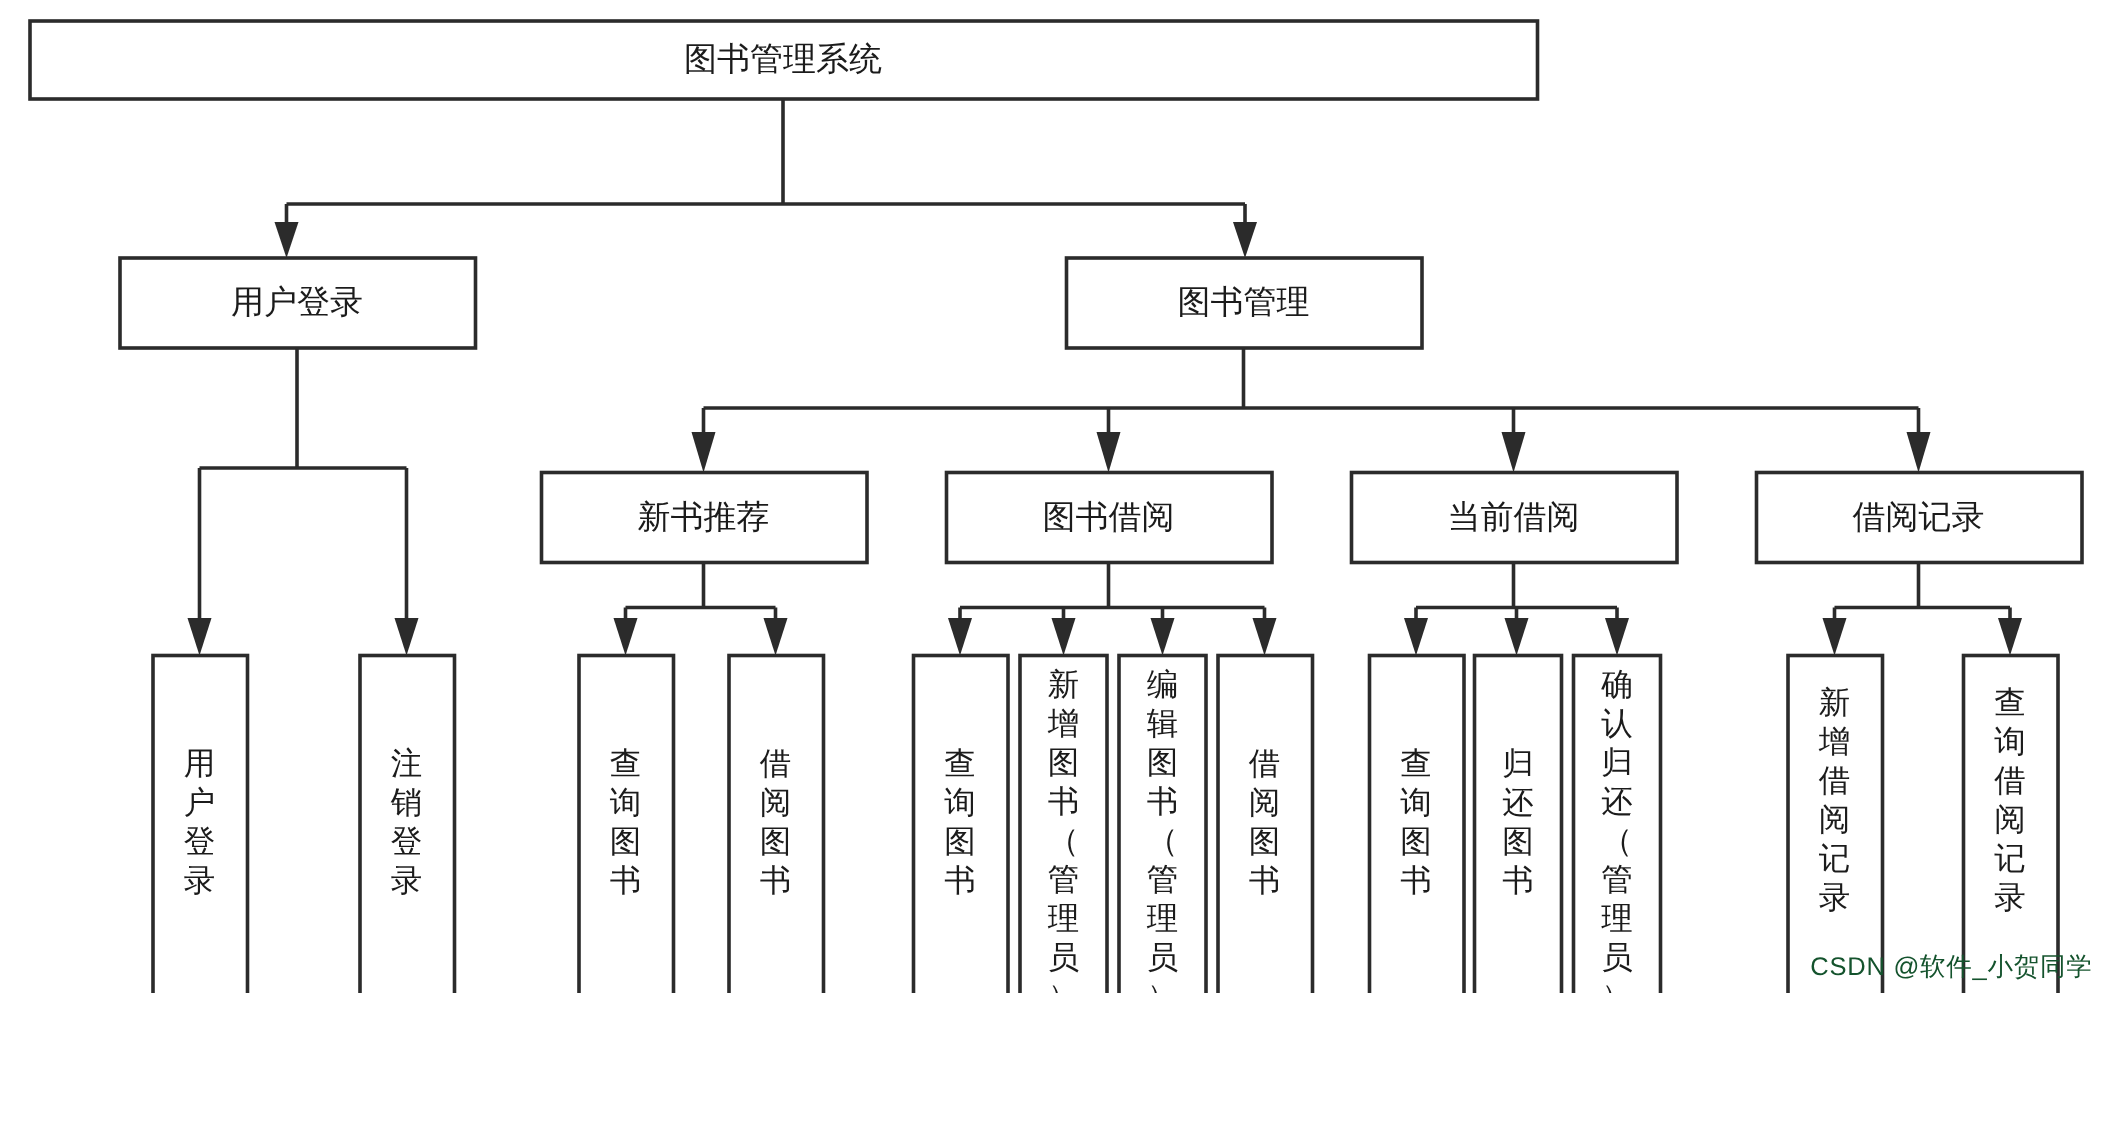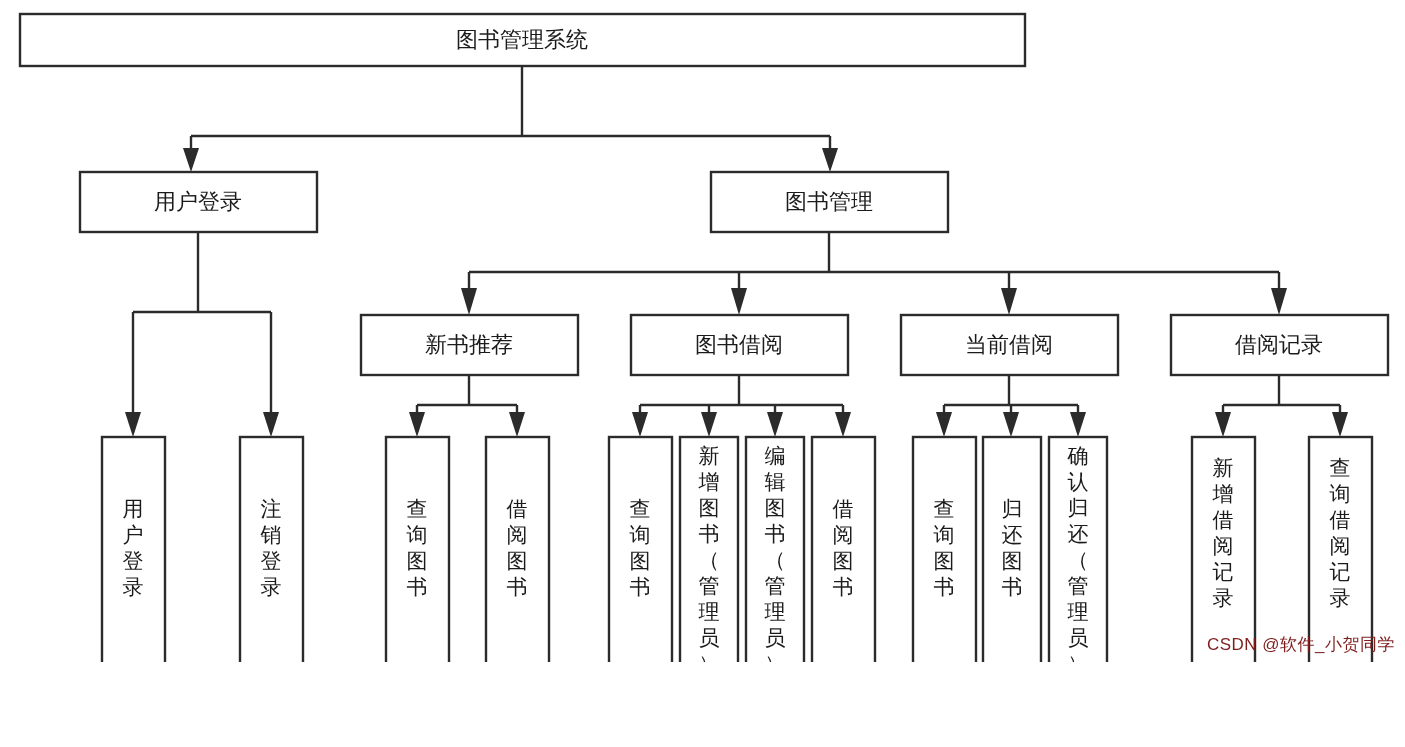--- a/index.html
+++ b/index.html
@@ -51,21 +51,21 @@
     font-family: "Liberation Sans", "DejaVu Sans", sans-serif;
     font-size: 21px;
     text-anchor: middle;
   }
   .watermark {
     position: absolute;
     right: 10px;
     bottom: 6px;
     font-family: "Liberation Sans", "DejaVu Sans", sans-serif;
     font-size: 17px;
-    color: #7f1d1d;
+    color: #14532d;
     letter-spacing: 0.5px;
     white-space: nowrap;
     pointer-events: none;
   }
 </style>
 </head>
 <body>
 
 <div id="diagram-root">
 

